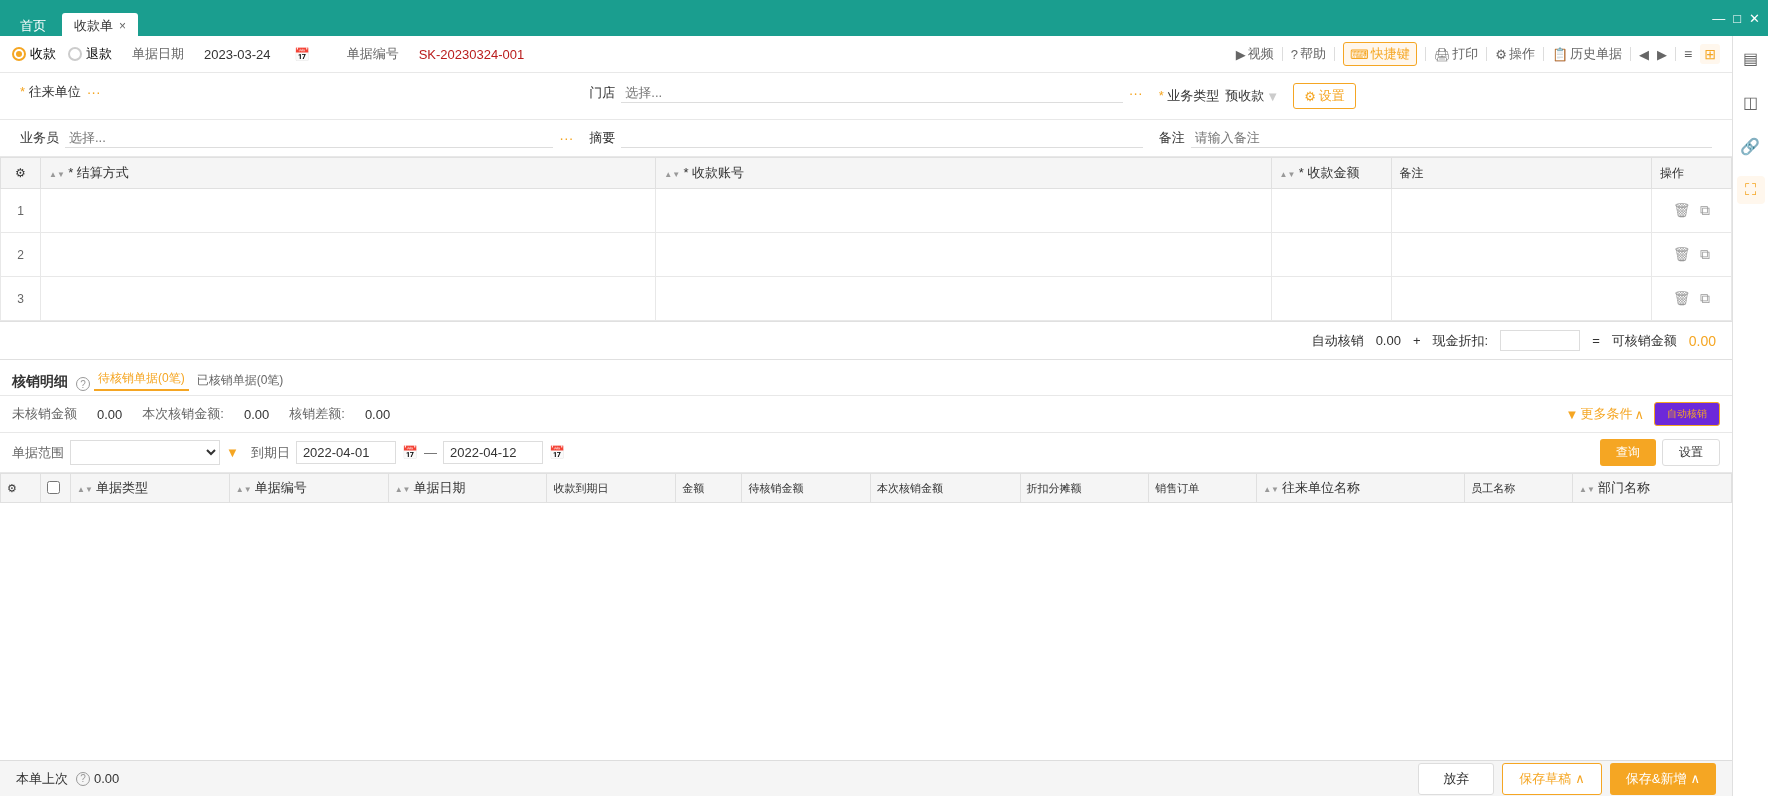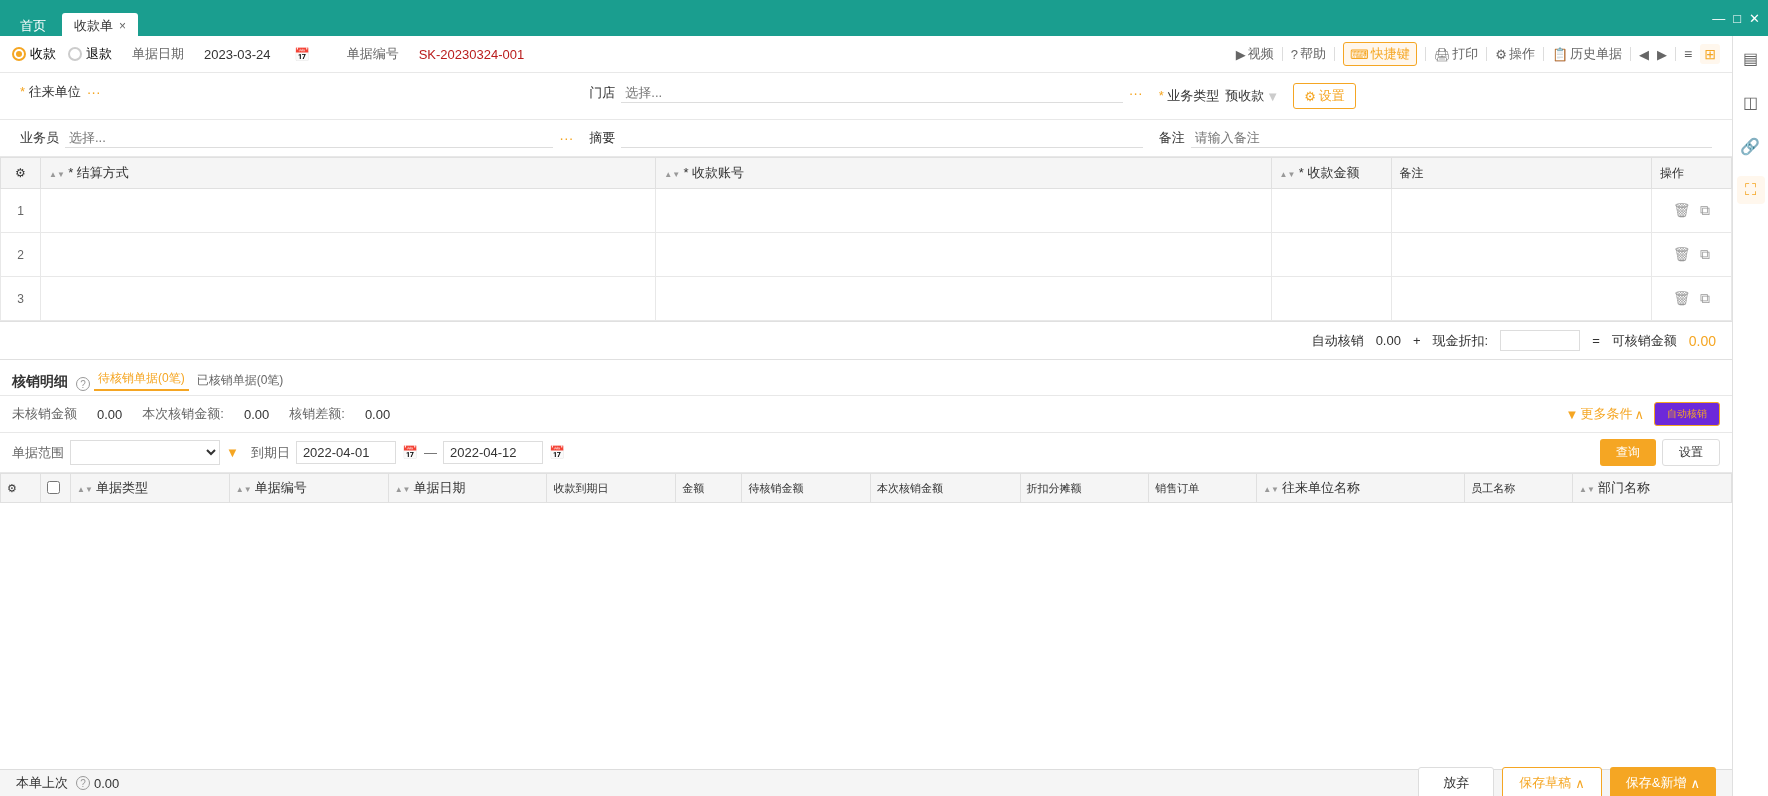--- a/index.html
+++ b/index.html
@@ -301,21 +301,21 @@
     .hx-table th { font-size: 11px; padding: 5px 6px; }
 
     
     .bottom-bar {
       display: flex;
       align-items: center;
       justify-content: space-between;
       padding: 6px 16px;
       background: #f5f5f5;
       border-top: 1px solid #ddd;
-      height: 27px;
+      height: 36px;
     }
     .bottom-left { font-size: 12px; color: #333; display: flex; align-items: center; gap: 4px; }
     .bottom-right { display: flex; gap: 8px; }
     .btn-abandon {
       background: white;
       border: 1px solid #ddd;
       padding: 6px 24px;
       cursor: pointer;
       border-radius: 3px;
       font-size: 13px;

